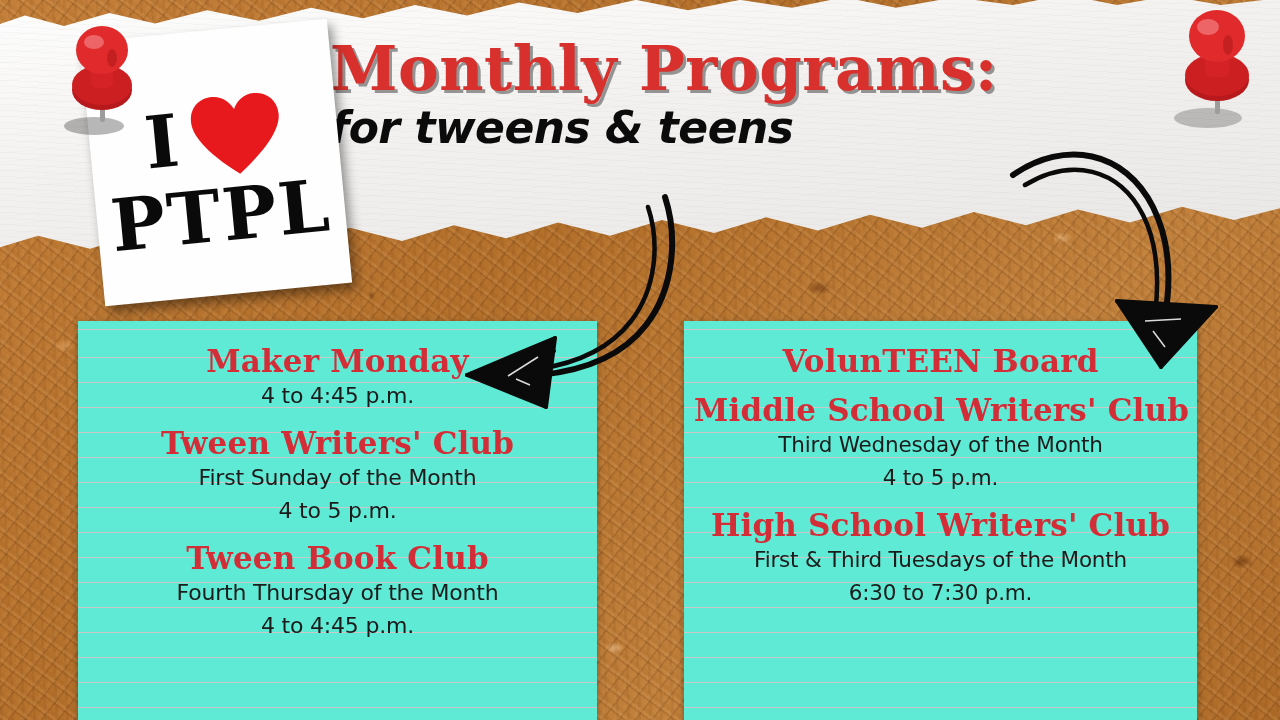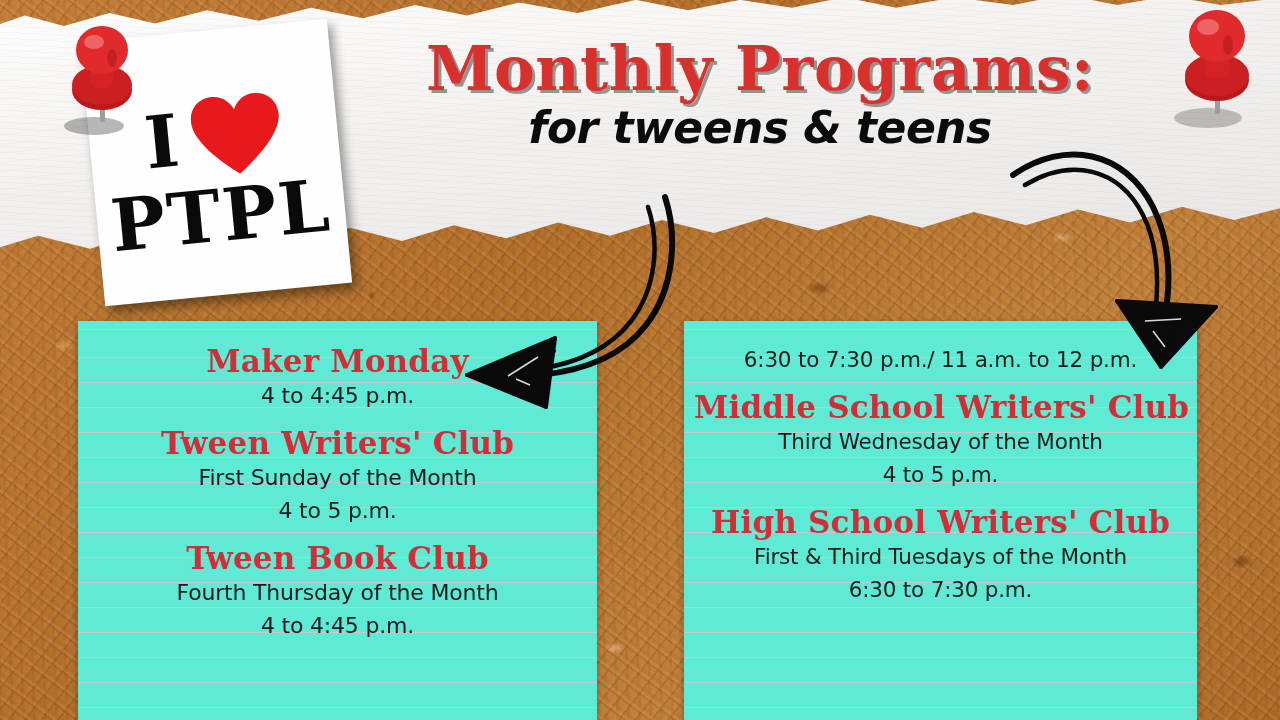--- a/index.html
+++ b/index.html
@@ -107,21 +107,20 @@
       44% 88%, 40% 94%, 36% 89%, 32% 95%, 28% 90%, 24% 96%, 20% 91%,
       16% 97%, 12% 92%, 8% 98%, 4% 93%, 0% 99%
     );
   }
 
   
   #header-text {
     position: absolute;
     left: 330px; top: 38px;
     width: 860px;
-    text-align: center;
     z-index: 6;
   }
   #main-title {
     font-family: "DejaVu Serif", serif;
     font-weight: bold;
     font-size: 61px;
     line-height: 1.0;
     letter-spacing: .5px;
     color: #d8302c;
     text-shadow: 3px 3px 0 rgba(130,130,130,.85);
@@ -310,21 +309,21 @@
       </div>
 
     </div>
   </div>
 
   <div class="list-card" id="card-right">
     <div class="rules"></div>
     <div class="card-inner">
 
       <div class="prog-block">
-        <div class="prog-line">6:30 to 7:30 p.m./ 11 a.m. to 12 p.m.</div>
+        <div class="prog-title">VolunTEEN Board</div>
       </div>
 
       <div class="prog-block">
         <div class="prog-title">Middle School Writers' Club</div>
         <div class="prog-line">Third Wednesday of the Month</div>
         <div class="prog-line">4 to 5 p.m.</div>
       </div>
 
       <div class="prog-block">
         <div class="prog-title">High School Writers' Club</div>

